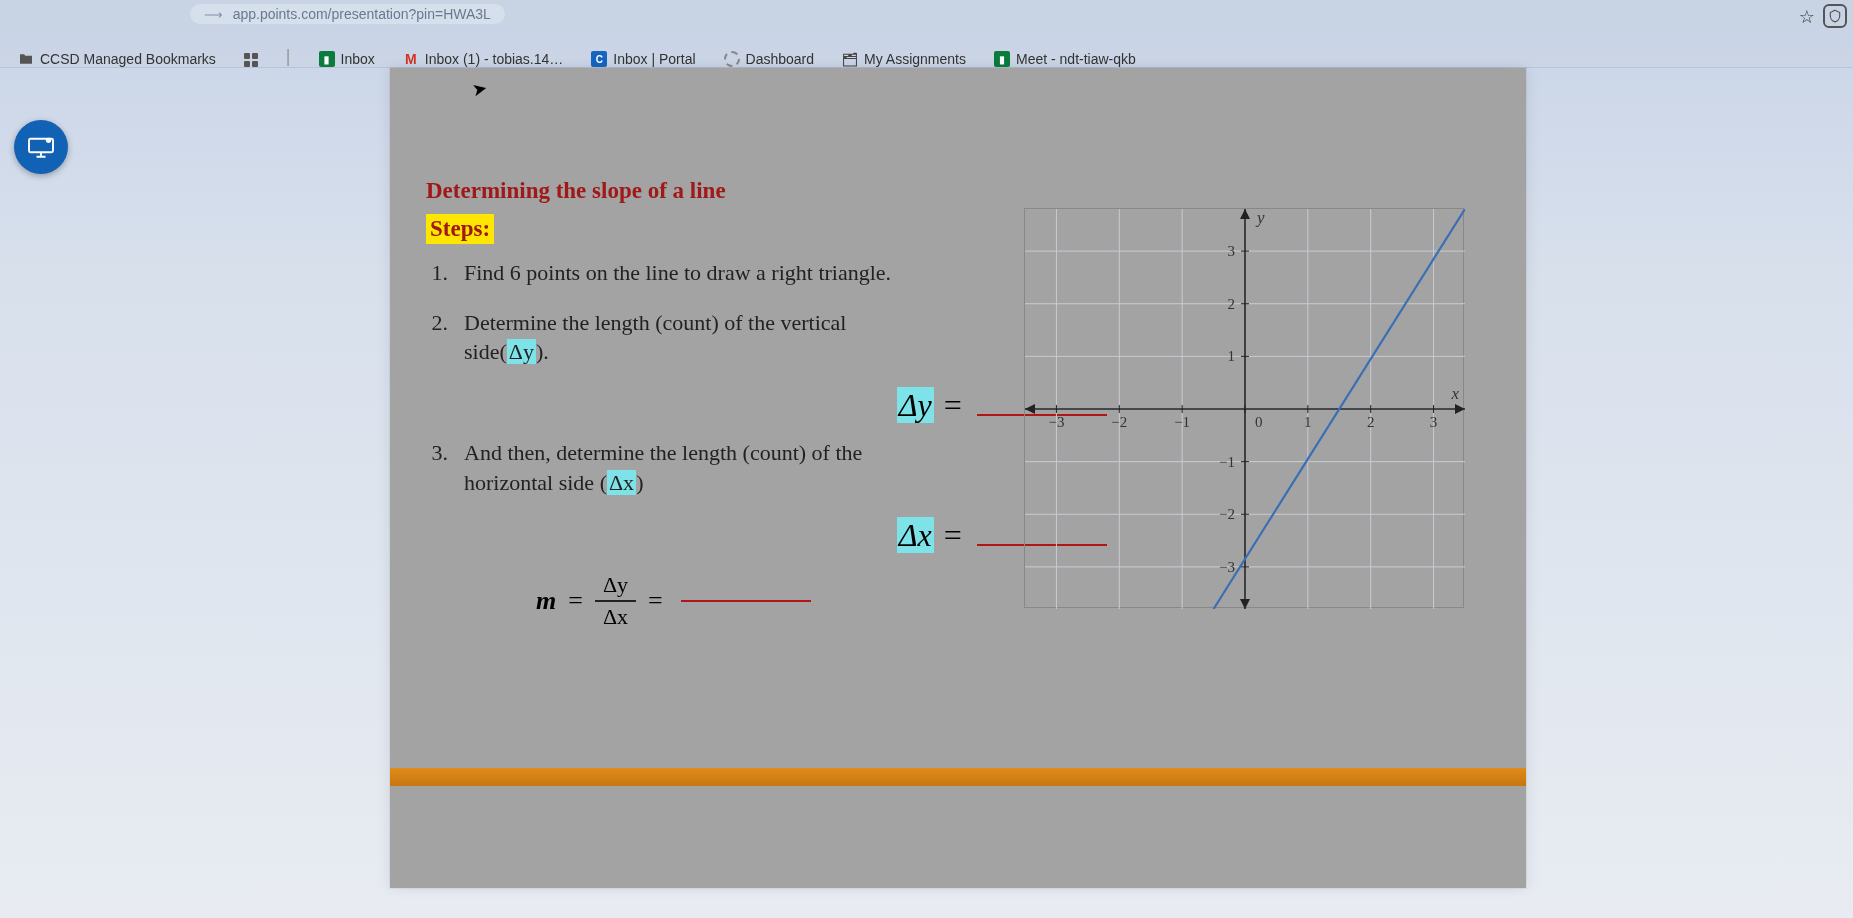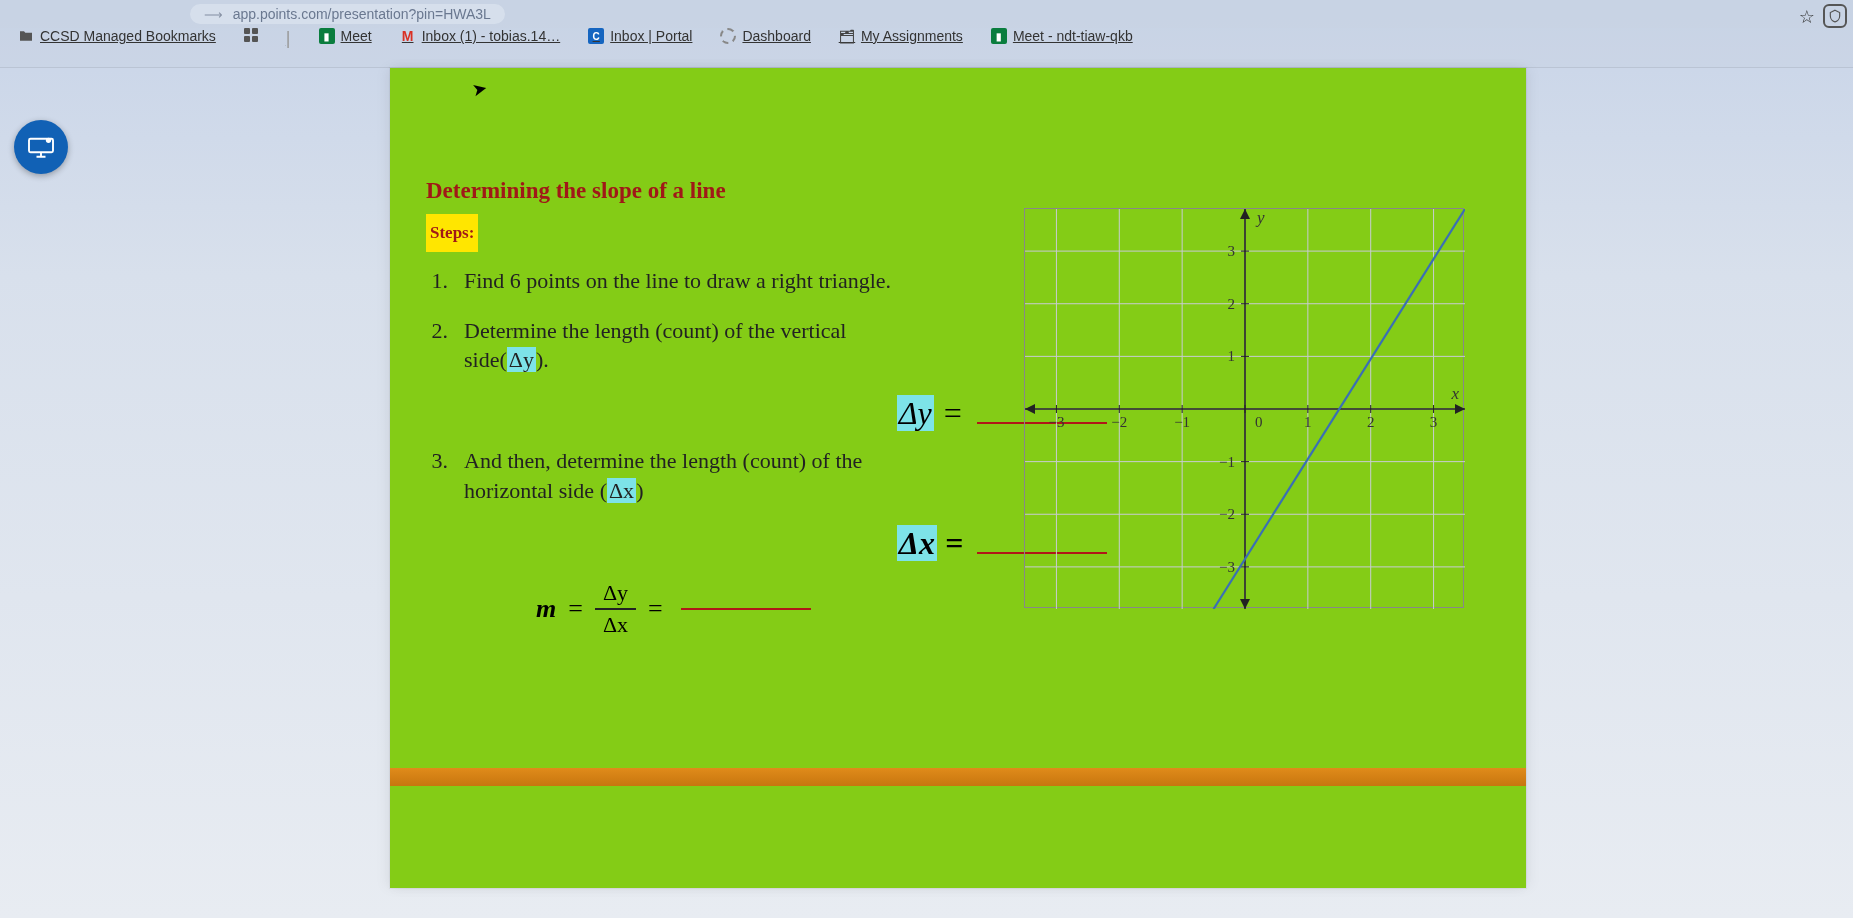--- a/index.html
+++ b/index.html
@@ -29,27 +29,26 @@
     gap: 6px;
   }
   .url-prefix { color:#8892a5; font-size:13px; margin-right:4px;}
   .star-icon { position:absolute; right:38px; top:6px; color:#333; font-size:18px;}
   .shield-icon { position:absolute; right:6px; top:4px; width:24px; height:24px; border:2px solid #555; border-radius:6px; display:flex; align-items:center; justify-content:center;}
   
   .bookmarks-bar {
     height: 40px;
     background: rgba(200,210,225,0.4);
     display: flex;
-    align-items: flex-start;
+    align-items: flex-end;
     padding: 0 18px;
     gap: 28px;
     font-size: 14px;
     color: #333;
     border-bottom: 1px solid rgba(0,0,0,0.08);
-    text-decoration: underline;
   }
   .bm-item { display:flex; align-items:center; gap:6px; cursor:pointer; white-space:nowrap;}
   .bm-sep { color:#999; font-size:18px;}
   .apps-icon { display:grid; grid-template-columns:6px 6px; grid-template-rows:6px 6px; gap:2px;}
   .apps-icon span { background:#555; border-radius:1px;}
   .favicon { width:16px; height:16px; border-radius:2px; display:inline-flex; align-items:center; justify-content:center; font-size:10px; font-weight:bold;}
   .fi-meet { background:#0a7d3e; color:#fff;}
   .fi-gmail { color:#d93025; font-size:14px;}
   .fi-clever { background:#1565c0; color:#fff;}
   .fi-dash { width:16px;height:16px;border:2px dashed #888; border-radius:50%;}
@@ -63,35 +62,35 @@
     background:#1161b5;
     display:flex; align-items:center; justify-content:center;
     box-shadow:0 2px 6px rgba(0,0,0,0.3);
   }
   .side-badge svg { width:30px; height:26px; }
   
   .content-panel {
     position:absolute;
     left:390px; top:68px;
     width:1136px; height:820px;
-    background:#84cc16;
+    background:#a3a3a3;
     box-shadow:0 0 0 1px rgba(0,0,0,0.04), -4px 0 12px rgba(0,0,0,0.05), 4px 0 12px rgba(0,0,0,0.05);
   }
   .slide-body {
     position:absolute; left:36px; top:110px; right:28px;
   }
   .slide-title {
     font-family:'Times New Roman', serif;
     font-size:23px; font-weight:bold; color:#a01818;
     margin-bottom:10px;
   }
   .steps-label {
     display:inline-block; background:#ffe600; color:#a01818;
-    font-family:'Times New Roman', serif; font-size:17px; font-weight:bold;
-    padding:9px 4px; margin-bottom:14px;
+    font-family:'Times New Roman', serif; font-size:23px; font-weight:bold;
+    padding:2px 4px; margin-bottom:14px;
   }
   ol.steps { list-style:none; font-family:'Times New Roman', serif; font-size:22px; color:#222; max-width:470px;}
   ol.steps li { display:flex; gap:16px; margin-bottom:20px; line-height:1.35;}
   ol.steps .num { min-width:22px; text-align:right;}
   .hl { background:#7de3e8; padding:0 2px;}
   .formula-row { text-align:center; font-family:'Times New Roman', serif; font-size:32px; margin:8px 0 14px; font-style:italic;}
   .blank { display:inline-block; width:130px; border-bottom:2px solid #b01818; vertical-align:baseline; margin-left:6px;}
   .slope-formula { display:flex; align-items:center; justify-content:flex-start; gap:12px; font-family:'Times New Roman', serif; font-size:26px; margin-left:110px; margin-top:18px;}
   .frac { display:flex; flex-direction:column; align-items:center; font-size:22px;}
   .frac .top { border-bottom:2px solid #222; padding:0 8px 2px;}
@@ -127,21 +126,21 @@
     <div class="apps-icon">
         <span></span>
         <span></span>
         <span></span>
         <span></span>
       </div>
   </div>
   <span class="bm-sep">|</span>
   <div class="bm-item">
     <span class="favicon fi-meet">▮</span>
-    <span>Meet</span>
+    <span>Inbox</span>
   </div>
   <div class="bm-item">
     <span class="favicon fi-gmail">M</span>
     <span>Inbox (1) - tobias.14…</span>
   </div>
   <div class="bm-item">
     <span class="favicon fi-clever">C</span>
     <span>Inbox | Portal</span>
   </div>
   <div class="bm-item">
@@ -188,21 +187,21 @@
       <span class="hl" style="font-style:italic;">Δy</span><span> = </span><span class="blank"></span>
     </div>
     <ol class="steps">
       <li>
         <span class="num">3.</span>
         <span>
           <span>And then, determine the length (count)  of the horizontal side (</span><span class="hl">Δx</span><span>)</span>
         </span>
       </li>
     </ol>
-    <div class="formula-row" style="margin-left:80px;font-weight:bold;">
+    <div class="formula-row" style="margin-left:80px;">
       <span class="hl" style="font-style:italic;">Δx</span><span> = </span><span class="blank"></span>
     </div>
     <div class="slope-formula">
       <span style="font-style:italic; font-weight:bold;">m</span>
       <span> = </span>
       <span class="frac">
         <span class="top">Δy</span>
         <span class="bot">Δx</span>
       </span>
       <span>= </span>

